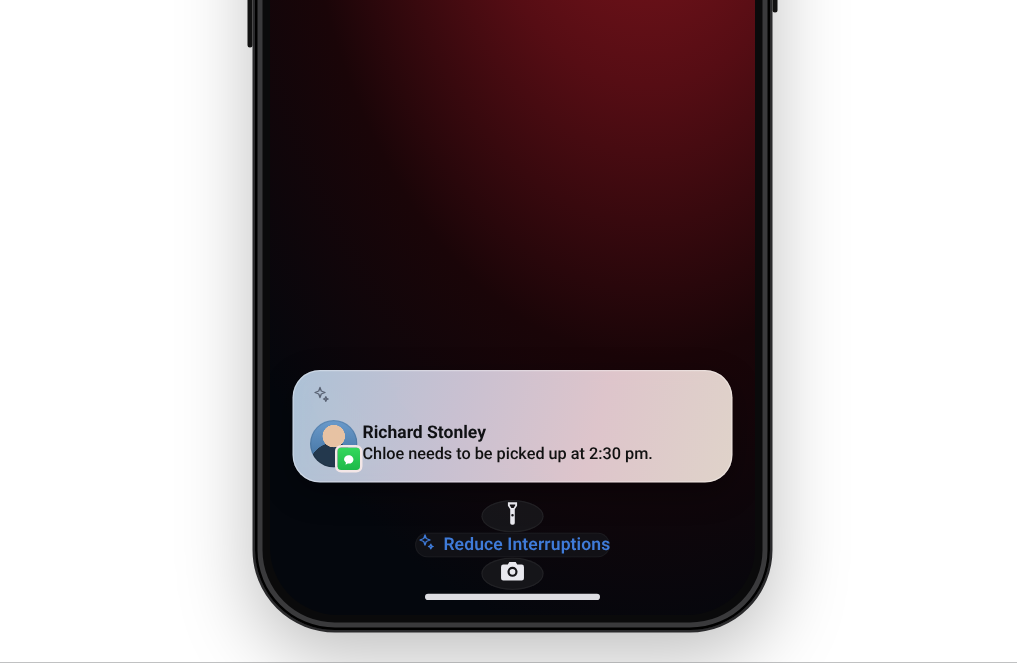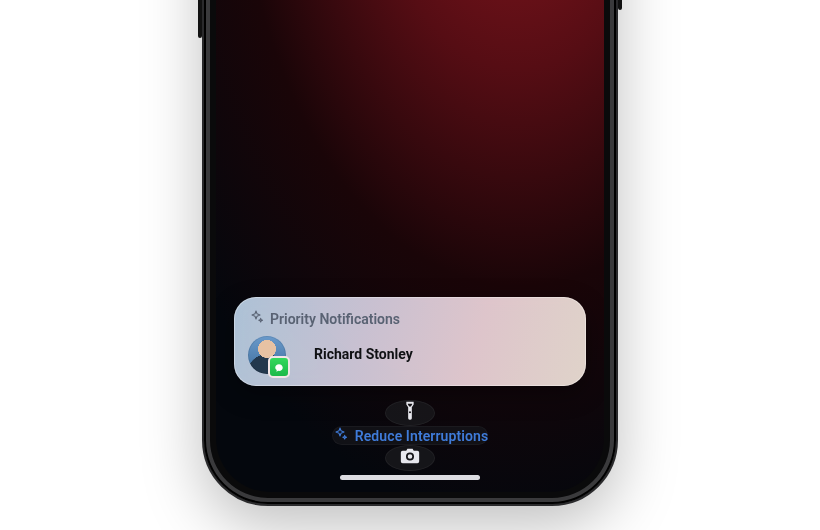--- a/index.html
+++ b/index.html
@@ -62,21 +62,21 @@
         rgba(200,225,248,0.86) 0%,
         rgba(232,224,242,0.86) 38%,
         rgba(250,224,230,0.88) 68%,
         rgba(252,240,228,0.88) 100%);
     box-shadow:0 8px 24px rgba(0,0,0,0.35), inset 0 0 0 1px rgba(255,255,255,0.35);
     backdrop-filter:blur(10px);
   }
   .notif-head{display:flex;align-items:center;gap:6px;color:#596273;font-size:14px;font-weight:600;margin-bottom:8px;}
   .notif-head svg{width:16px;height:16px;}
 
-  .notif-item{display:flex;align-items:center;gap:28px;}
+  .notif-item{display:flex;align-items:center;gap:4px;}
   .avatar-wrap{position:relative;width:38px;height:38px;flex:0 0 38px;}
   .avatar{width:38px;height:38px;border-radius:50%;
     background:
       radial-gradient(circle at 50% 34%, #e7c2a3 0 28%, transparent 29%),
       radial-gradient(circle at 50% 100%, #23384d 0 46%, transparent 47%),
       linear-gradient(#6a9acb,#3e6e9c);
     box-shadow:inset 0 0 0 1px rgba(0,0,0,0.1);
   }
   .app-badge{
     position:absolute;right:-4px;bottom:-4px;width:18px;height:18px;border-radius:5px;
@@ -133,36 +133,36 @@
       <div class="ls-bottom">
 
         <div class="notif-card">
           <div class="notif-head">
             <span>
               <svg viewBox="0 0 24 24" fill="none" stroke="#596273" stroke-width="1.6" stroke-linecap="round" stroke-linejoin="round">
                 <path d="M12 3l1.5 4.2L18 9l-4.5 1.8L12 15l-1.5-4.2L6 9l4.5-1.8z"></path>
                 <path d="M19 14l.8 2 2 .8-2 .8-.8 2-.8-2-2-.8 2-.8z"></path>
               </svg>
             </span>
-            <span>Priority Notifications</span>
           </div>
 
           <div class="notif-item">
             <div class="avatar-wrap">
               <div class="avatar"></div>
               <div class="app-badge">
                 <span>
                   <svg viewBox="0 0 24 24">
                       <path d="M12 3C6.9 3 3 6.4 3 10.6c0 2.4 1.4 4.6 3.6 6L5.8 21l4.3-2.3c.6.1 1.2.2 1.9.2 5.1 0 9-3.4 9-7.6S17.1 3 12 3z"></path>
                     </svg>
                 </span>
               </div>
             </div>
             <div class="notif-text">
               <span class="sender">Richard Stonley</span>
+              <span class="msg">Chloe needs to be picked up at 2:30 pm.</span>
             </div>
           </div>
         </div>
 
         <div class="dock-row">
 
           <div class="circle-btn">
             <span>
               <svg viewBox="0 0 24 24" fill="#e8e8ee">
                 <path d="M8 2h8v3l-2 3v12a1.5 1.5 0 0 1-1.5 1.5h-1A1.5 1.5 0 0 1 10 20V8L8 5V2zm1.6 2v.6L11 7h2l1.4-2.4V4H9.6zM12 12.3a1.1 1.1 0 1 0 0 2.2 1.1 1.1 0 0 0 0-2.2z"></path>

